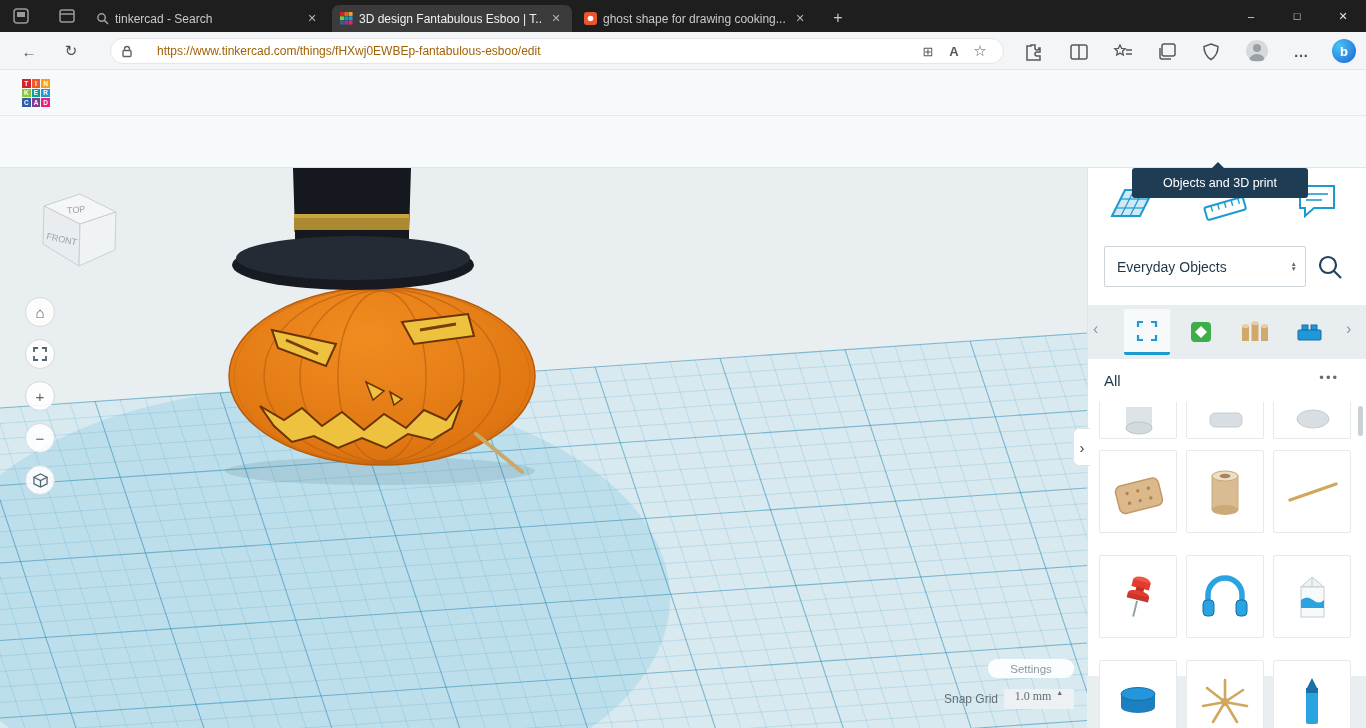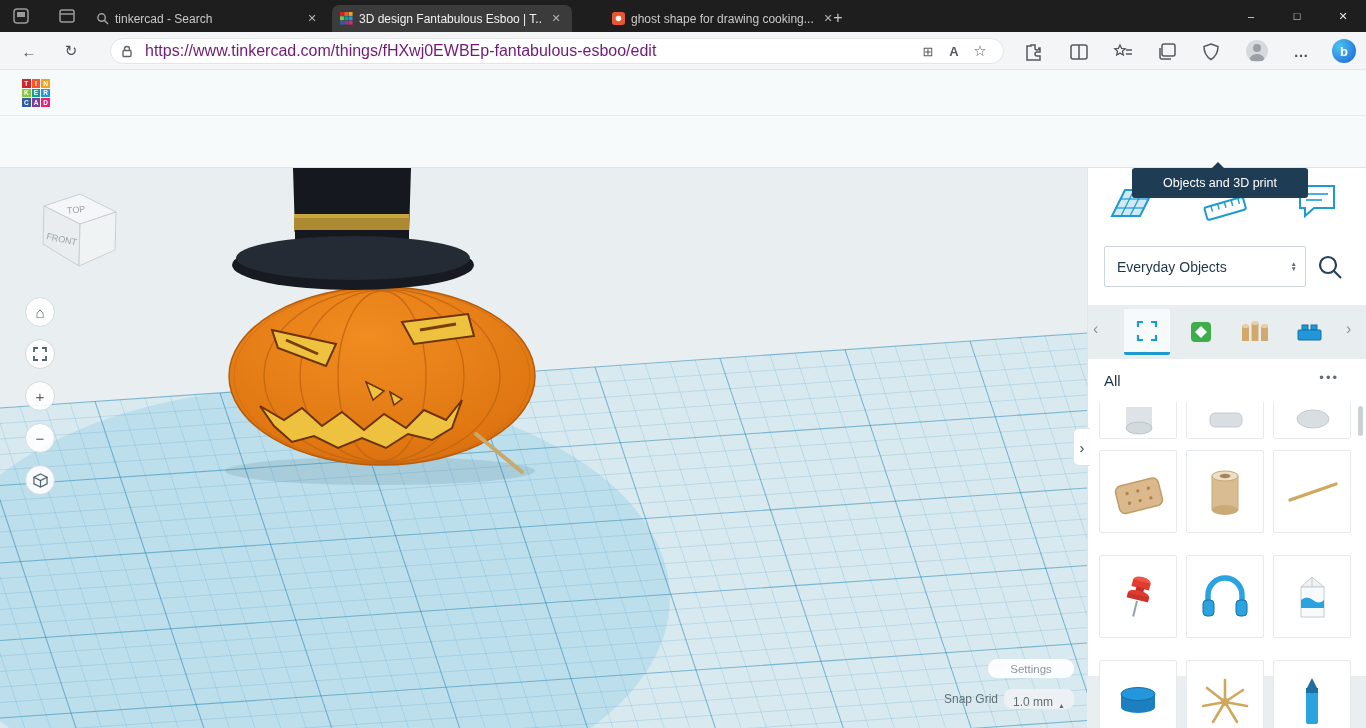--- a/index.html
+++ b/index.html
@@ -15,21 +15,21 @@
   .tab-title{flex:1;white-space:nowrap;overflow:hidden;margin:0 6px;}
   .tab-close{width:16px;text-align:center;font-size:11px;color:#b3b3b3;}
   .newtab{position:absolute;top:6px;left:826px;width:24px;height:24px;color:#c9c9c9;font-size:16px;}
   .wc{position:absolute;top:0;width:46px;height:32px;color:#e3e3e3;font-size:11px;}
 
   
   .navbar{position:absolute;left:0;top:32px;width:1366px;height:38px;background:#f4f5f6;border-bottom:1px solid #e2e4e6;box-sizing:border-box;}
   .nav-ic{position:absolute;top:9px;width:22px;height:20px;color:#4e5256;font-size:15px;}
   .addr{position:absolute;left:110px;top:6px;width:894px;height:26px;background:#fff;border:1px solid #e3e5e7;
         border-radius:13px;display:flex;align-items:center;box-sizing:border-box;padding:0 10px;}
-  .addr-url{flex:1;font-size:16px;color:#701a75;margin-left:12px;white-space:nowrap;overflow:hidden;}
+  .addr-url{flex:1;font-size:12px;color:#a16207;margin-left:24px;white-space:nowrap;overflow:hidden;}
   .addr-ic{width:26px;text-align:center;color:#55595e;font-size:13px;}
   .avatar-sm{position:absolute;left:1246px;top:8px;width:22px;height:22px;border-radius:50%;background:#d7dadd;overflow:hidden;}
   .copilot{position:absolute;left:1332px;top:7px;width:24px;height:24px;border-radius:50%;
            background:radial-gradient(circle at 30% 30%,#49c3f2,#1b62d6);color:#fff;font-size:13px;font-weight:bold;}
 
   
   .tkhead{position:absolute;left:0;top:70px;width:1366px;height:46px;background:#f7fafb;border-bottom:1px solid #e4e9eb;box-sizing:border-box;}
   .logo{position:absolute;left:22px;top:9px;width:28px;height:28px;display:grid;
         grid-template-columns:repeat(3,1fr);grid-template-rows:repeat(3,1fr);gap:1px;}
   .logo span{display:flex;align-items:center;justify-content:center;color:#fff;font-size:6.5px;font-weight:bold;}
@@ -55,22 +55,22 @@
   .tooltip-arrow{position:absolute;left:1211px;top:162px;width:0;height:0;border-left:7px solid transparent;
                  border-right:7px solid transparent;border-bottom:7px solid #1e3d54;z-index:61;}
 
   
   .viewport{position:absolute;left:0;top:168px;width:1087px;height:560px;background:#e9eff1;overflow:hidden;}
   .vbtn{position:absolute;left:25px;width:30px;height:30px;border-radius:50%;background:rgba(255,255,255,.88);
         border:1px solid #d3dadd;color:#53636b;font-size:15px;box-sizing:border-box;}
   .settings-pill{position:absolute;left:988px;top:491px;width:86px;height:19px;background:rgba(255,255,255,.9);
                  border-radius:9px;color:#8b98a0;font-size:11.5px;}
   .snap-label{position:absolute;left:944px;top:524px;font-size:12px;color:#5f6e76;}
-  .snap-box{position:absolute;left:1004px;top:521px;width:70px;height:20px;background:#eef1f3;border-radius:8px;
-            display:flex;align-items:flex-end;justify-content:center;gap:5px;font-size:12px;color:#5f6e76;}
+  .snap-box{position:absolute;left:1004px;top:521px;width:70px;height:20px;background:#eef1f3;border-radius:2px;
+            display:flex;align-items:flex-start;justify-content:center;gap:5px;font-size:12px;color:#5f6e76;font-family:Liberation Serif, serif;}
   .snap-box .tri{font-size:7px;color:#5f6e76;}
 
   
   .panel{position:absolute;left:1087px;top:168px;width:279px;height:508px;background:#fff;border-left:1px solid #dfe4e7;box-sizing:border-box;}
   .dropdown{position:absolute;left:16px;top:78px;width:202px;height:41px;border:1px solid #ccd5d9;border-radius:2px;
             background:#fff;display:flex;align-items:center;box-sizing:border-box;padding:0 8px 0 12px;}
   .dropdown .val{flex:1;font-size:14px;color:#1f3648;}
   .dd-arrows{display:flex;flex-direction:column;line-height:.75;font-size:6.5px;color:#5f6e76;}
   .strip{position:absolute;left:0;top:137px;width:279px;height:54px;background:#e8eef0;}
   .strip-arrow{position:absolute;top:15px;font-size:16px;color:#8a979e;}
@@ -118,21 +118,21 @@
           <rect x="5" y="5" width="4.5" height="4.5" fill="#00a69c"></rect>
           <rect x="10" y="5" width="4.5" height="4.5" fill="#1c9ad6"></rect>
         <rect x="0" y="10" width="4.5" height="4.5" fill="#2e5fa3"></rect>
           <rect x="5" y="10" width="4.5" height="4.5" fill="#7f3f97"></rect>
           <rect x="10" y="10" width="4.5" height="4.5" fill="#ed1e79"></rect>
       </svg>
       <span class="tab-title">3D design Fantabulous Esboo | T...</span>
       <span class="tab-close">✕</span>
     </div>
 
-    <div class="tab" style="left:604px;width:240px">
+    <div class="tab" style="left:576px;width:240px">
       <svg width="13" height="13" viewBox="0 0 14 14">
           <rect x="0" y="0" width="14" height="14" rx="3" fill="#e8552f"></rect>
           <circle cx="7" cy="7" r="3" fill="#fff"></circle>
         </svg>
       <span class="tab-title">ghost shape for drawing cooking...</span>
       <span class="tab-close">✕</span>
     </div>
 
     <div class="newtab ic">+</div>
     <div class="wc ic" style="left:1228px">–</div>

